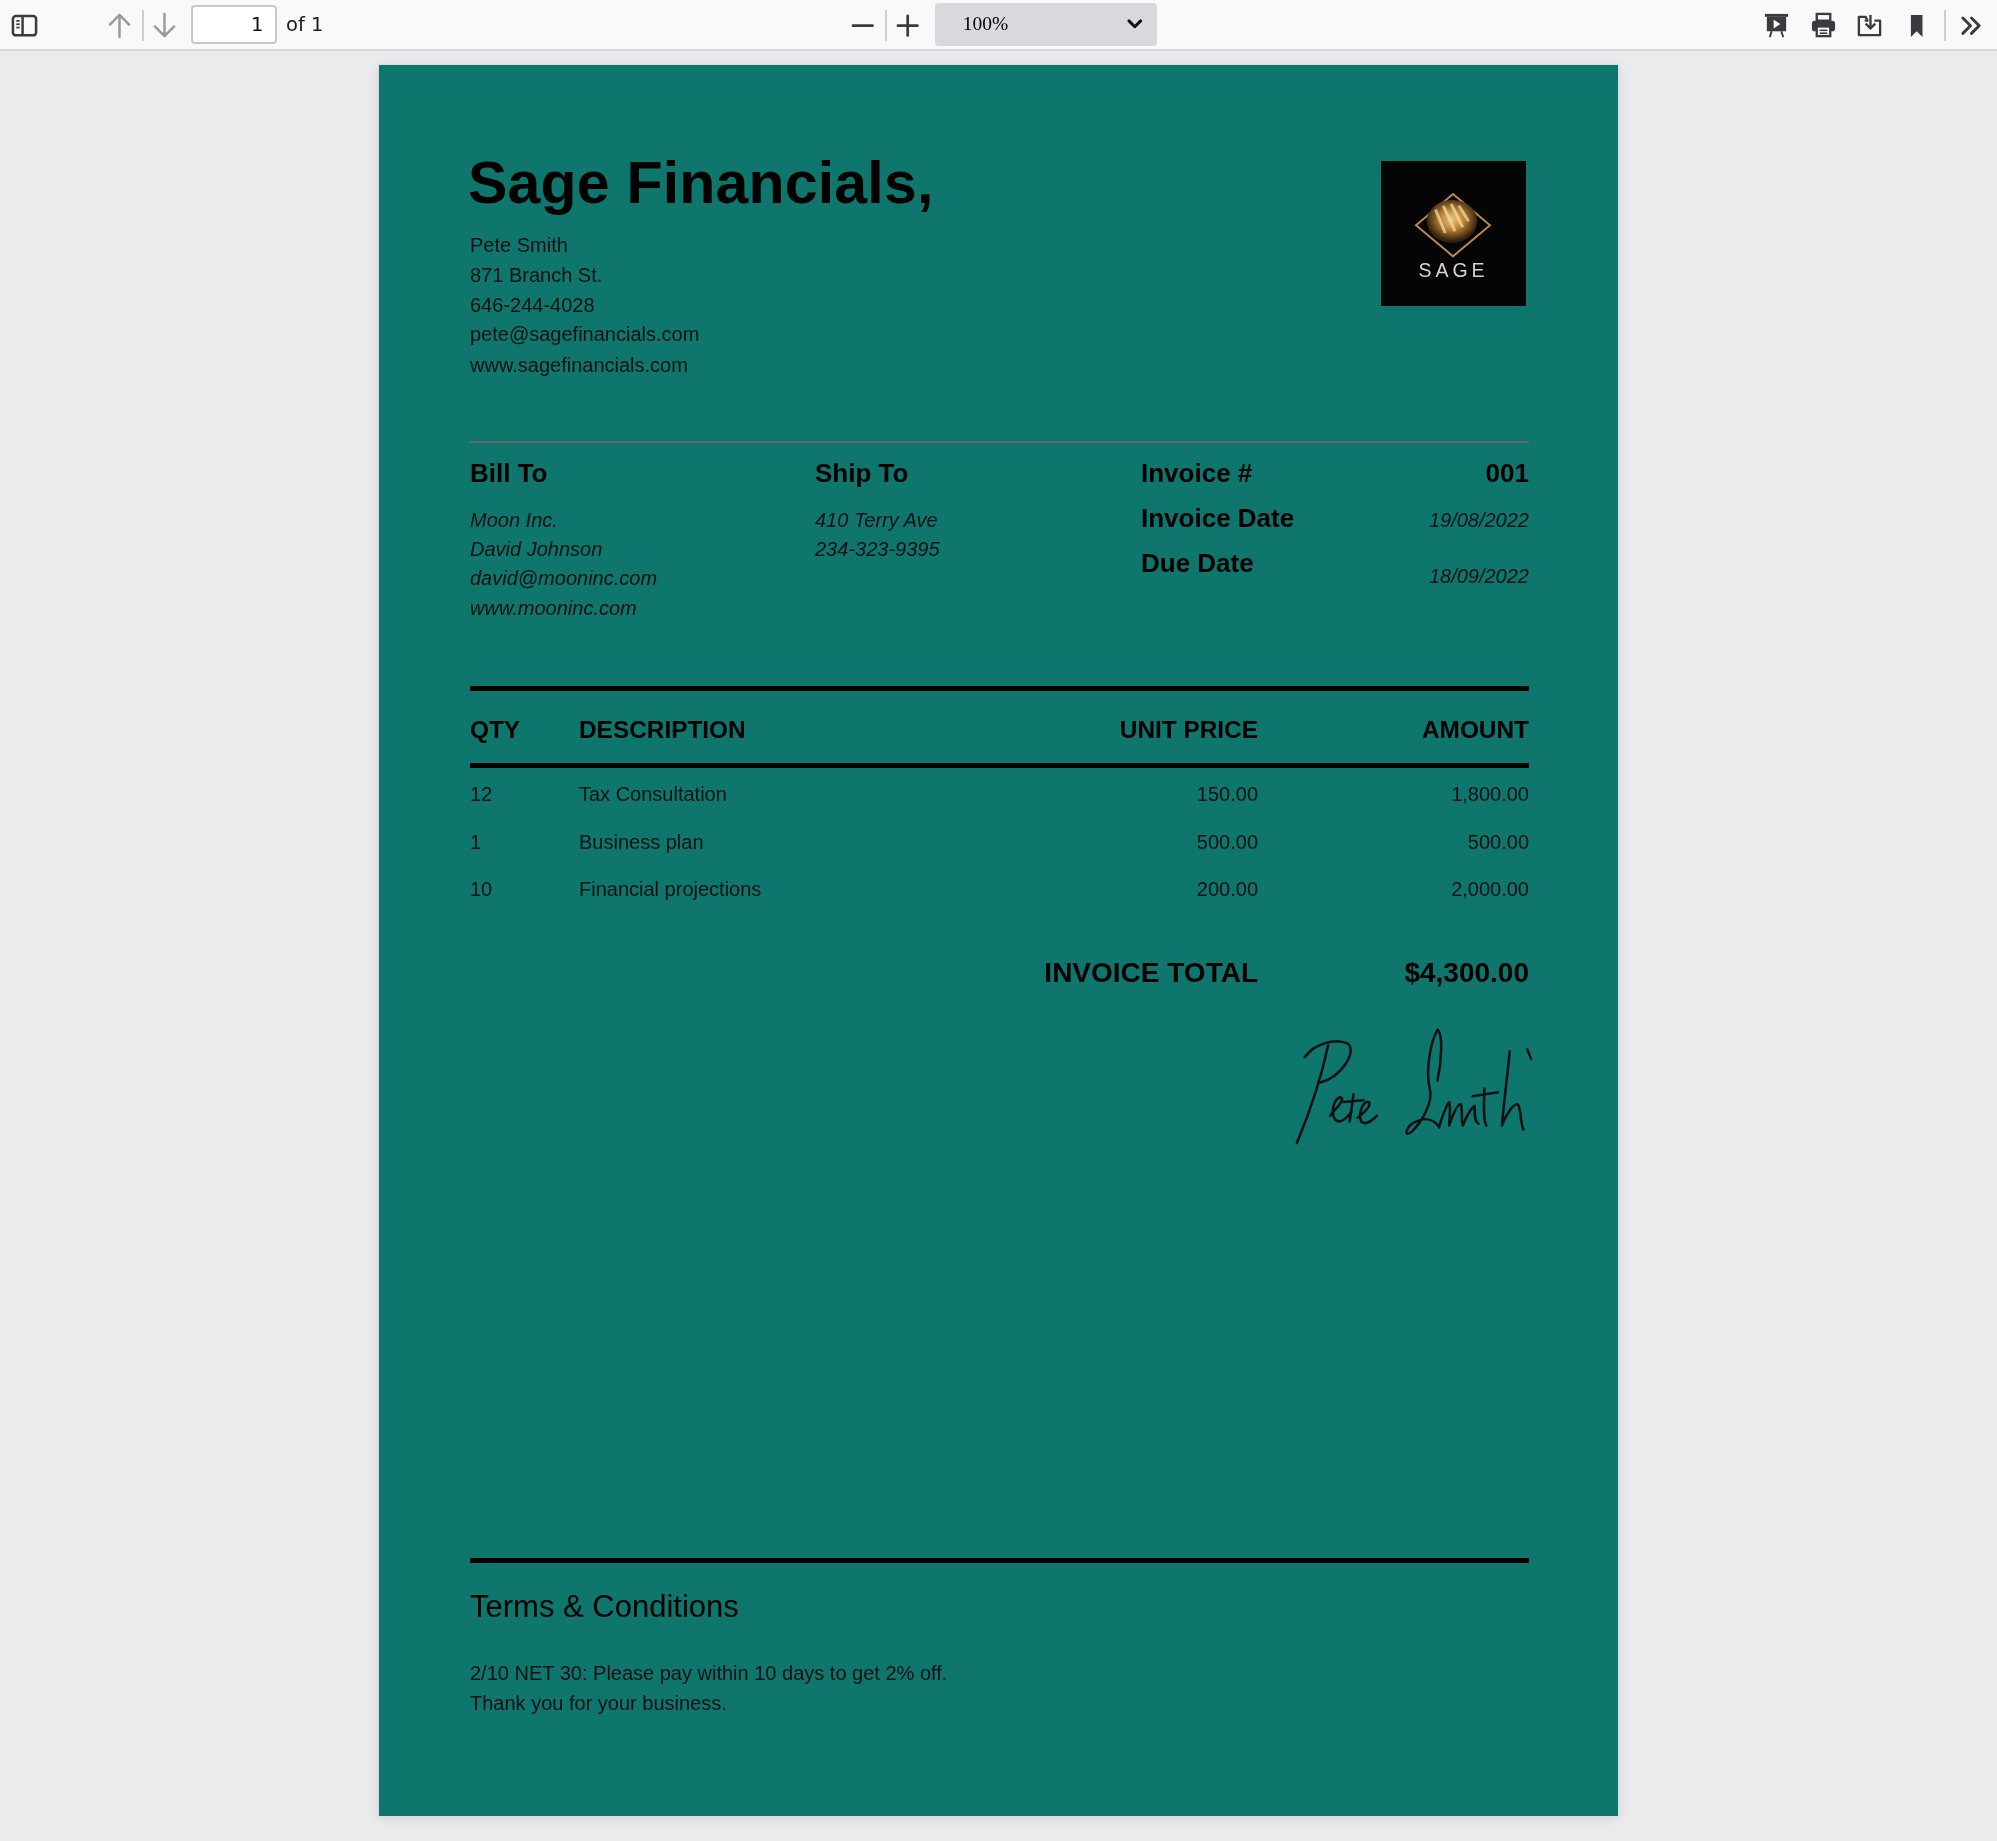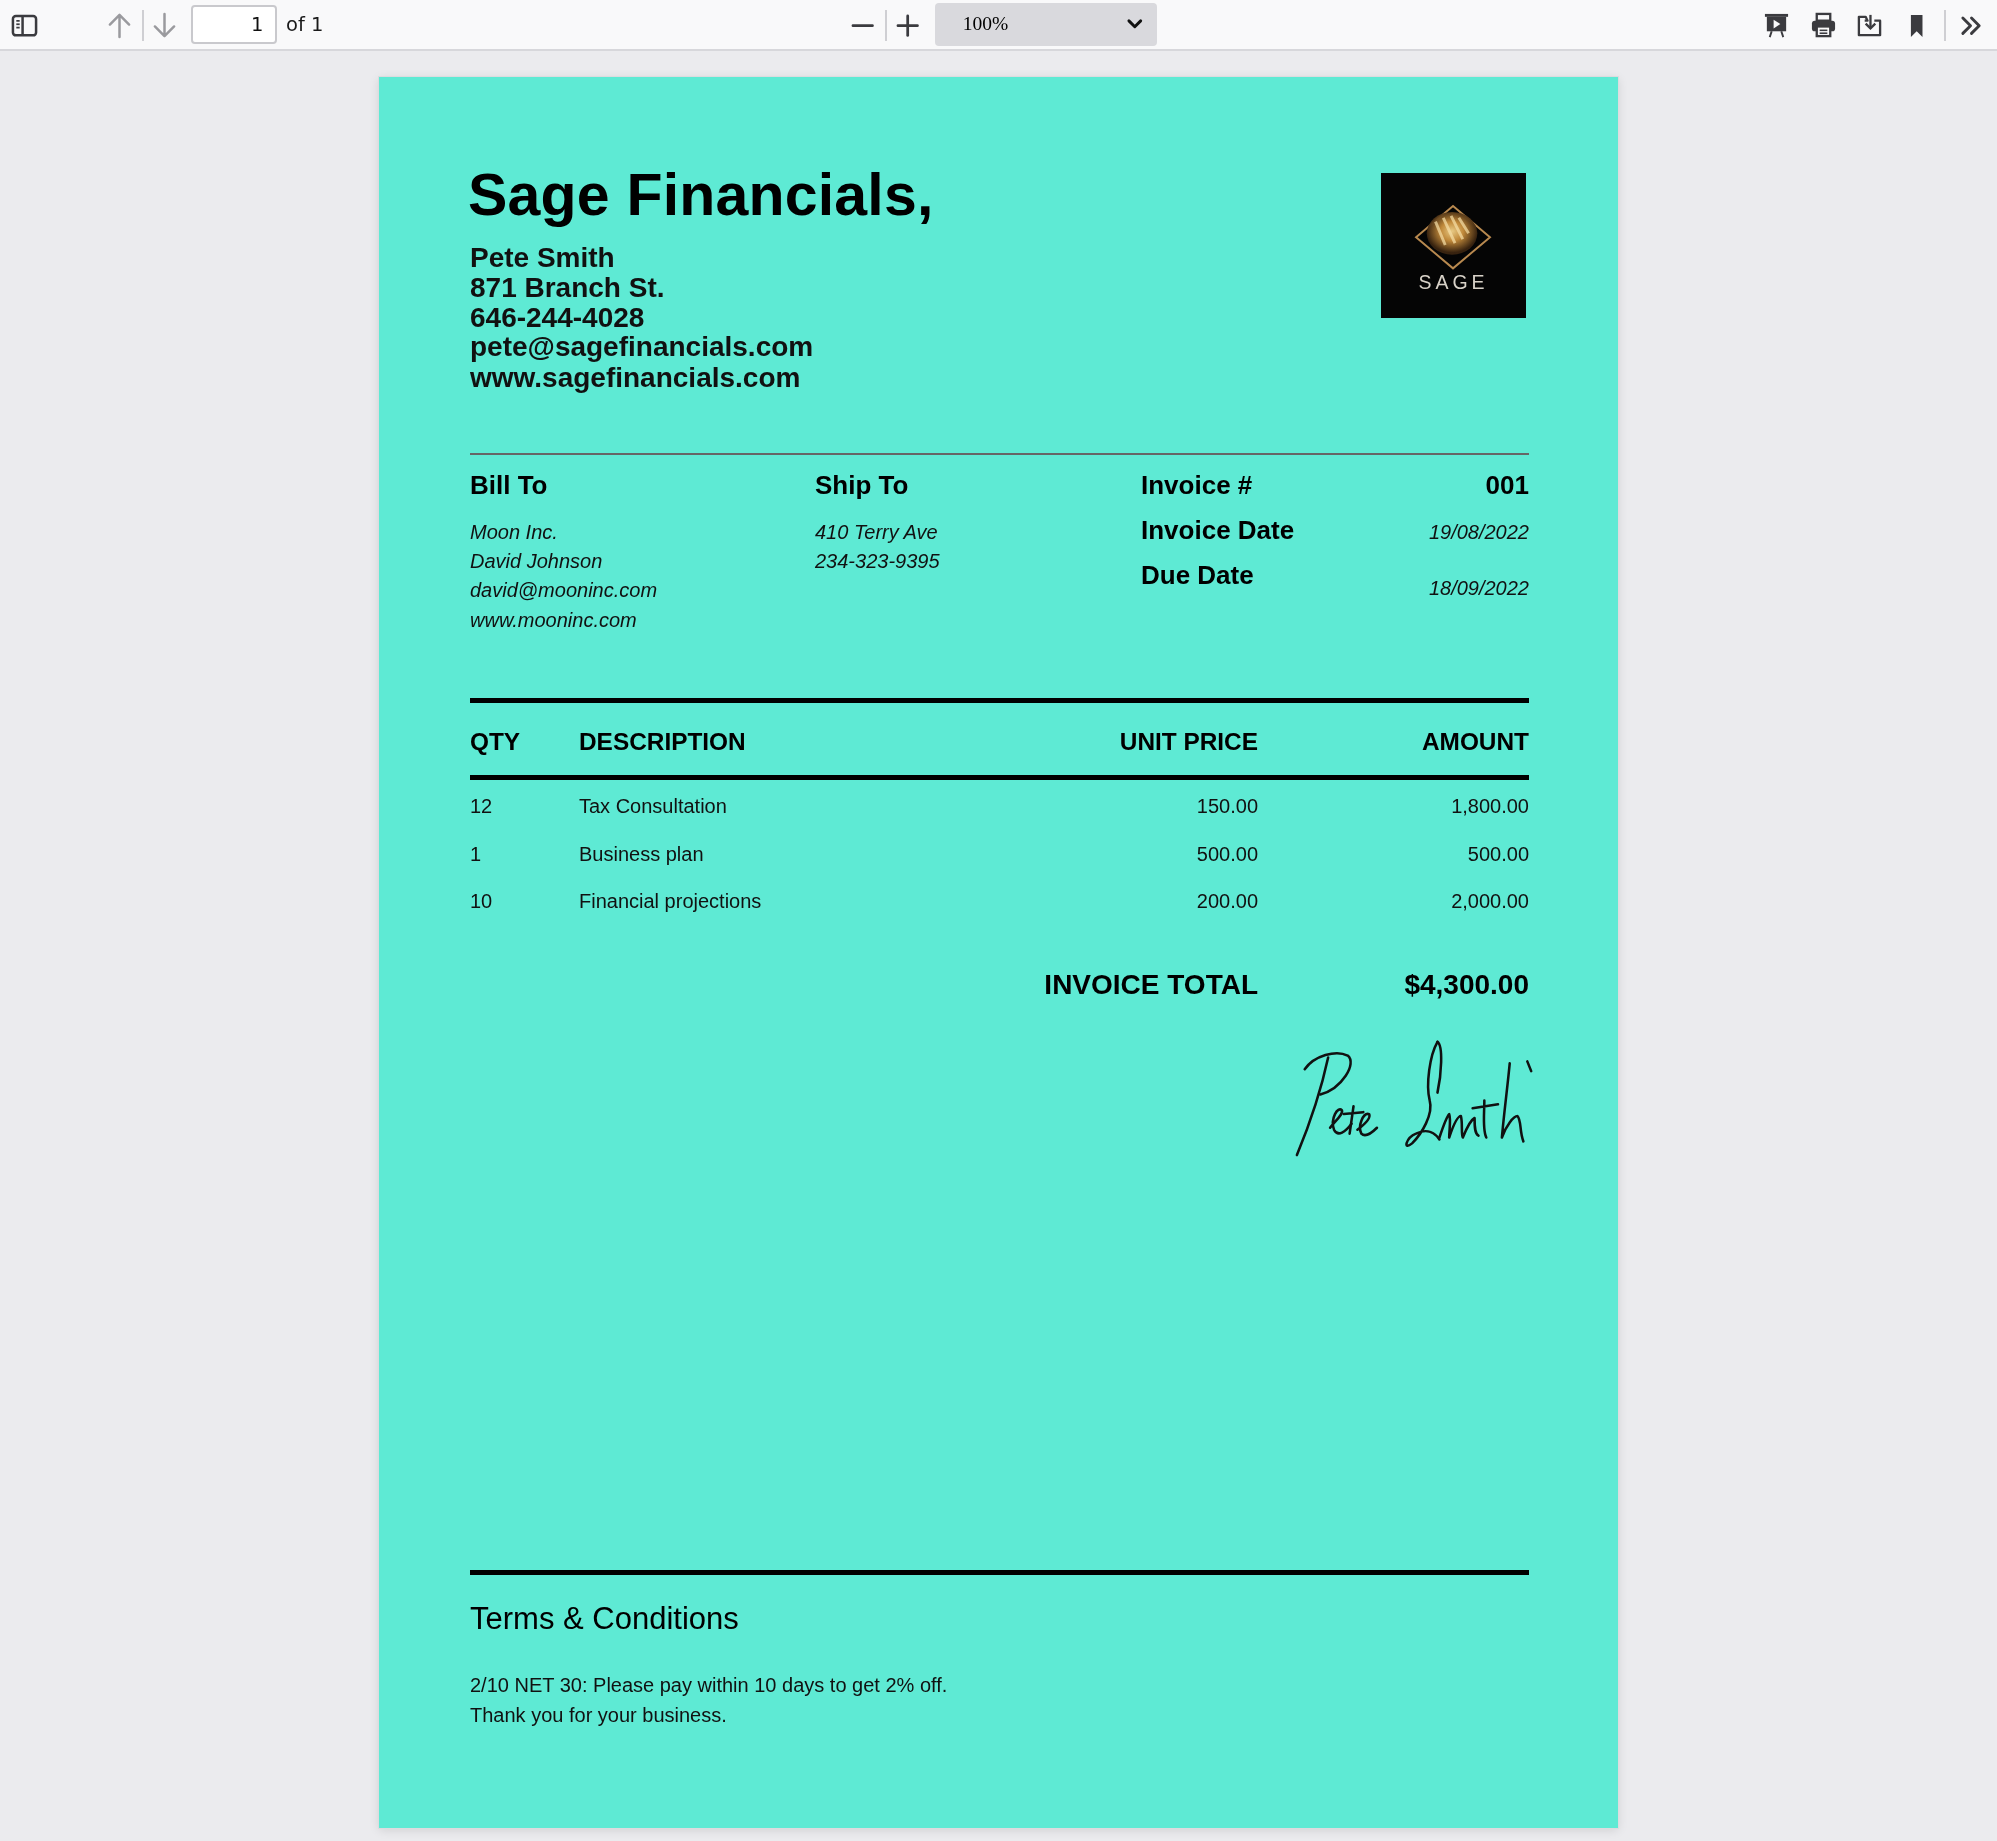--- a/index.html
+++ b/index.html
@@ -11,24 +11,24 @@
   .tb-abs { position: absolute; display: flex; align-items: center; justify-content: center; }
   .tb-btn { width: 39px; height: 39px; top: 5.9px; cursor: pointer; border-radius: 3.9px; }
   .tb-divider { position: absolute; top: 9.8px; width: 2px; height: 31px; background: #cfcfd3; }
   .page-input { position: absolute; left: 191px; top: 4.9px; width: 86px; height: 39px; background: #fff; border: 2px solid #c9c9cd; border-radius: 3.9px; font-family: "DejaVu Sans", sans-serif; font-size: 19.5px; color: #111; text-align: right; padding-right: 11.7px; line-height: 35px; }
   .page-of { position: absolute; left: 286px; top: 11.7px; font-family: "DejaVu Sans", sans-serif; font-size: 19.5px; color: #1a1a1a; line-height: 25px; }
   .zoom-select { position: absolute; left: 935px; top: 2.9px; width: 222px; height: 43px; background: #d9d9dd; border-radius: 3.9px; display: flex; align-items: center; padding-left: 11.7px; cursor: pointer; }
   .zoom-select .val { font-family: Liberation Serif, serif; font-size: 19.5px; color: #000000; margin-left: 16px; }
   .zoom-select .chev { position: absolute; right: 13.7px; top: 11.7px; }
 
   
-  .page { position: absolute; left: 379px; top: 65px; width: 1239px; height: 1751px; background: #5eead4; box-shadow: 0 0 0 1px #dcdcdf, 0 2px 9.8px rgba(0,0,0,0.12); margin-top: 12px; }
+  .page { position: absolute; left: 379px; top: 65px; width: 1239px; height: 1751px; background: #0f766e; box-shadow: 0 0 0 1px #dcdcdf, 0 2px 9.8px rgba(0,0,0,0.12); }
   .abs { position: absolute; white-space: nowrap; }
   .company-title { left: 89px; top: 84px; font-size: 59px; font-weight: bold; letter-spacing: 0.2px; line-height: 68px; }
-  .addr-line { left: 91px; font-size: 28px; line-height: 23.4px; color: #111; font-weight: bold; }
+  .addr-line { left: 91px; font-size: 20px; line-height: 23.4px; color: #111; }
   .logo { position: absolute; left: 1002px; top: 96px; width: 145px; height: 145px; background: #050505; }
   .logo-text { position: absolute; left: 0; width: 100%; top: 98px; text-align: center; font-family: Liberation Sans, sans-serif; font-size: 19.5px; letter-spacing: 3.9px; color: #d8d2c8; }
 
   .rule-gray { position: absolute; left: 91px; top: 376px; width: 1059px; height: 2px; background: #666; }
   .rule-black { position: absolute; left: 91px; width: 1059px; height: 4.9px; background: #000; }
 
   .section-head { font-size: 26px; font-weight: bold; line-height: 29px; }
   .info-line { font-size: 20px; line-height: 23.4px; color: #111; font-style: italic; }
   .right-align { text-align: right; }
 

